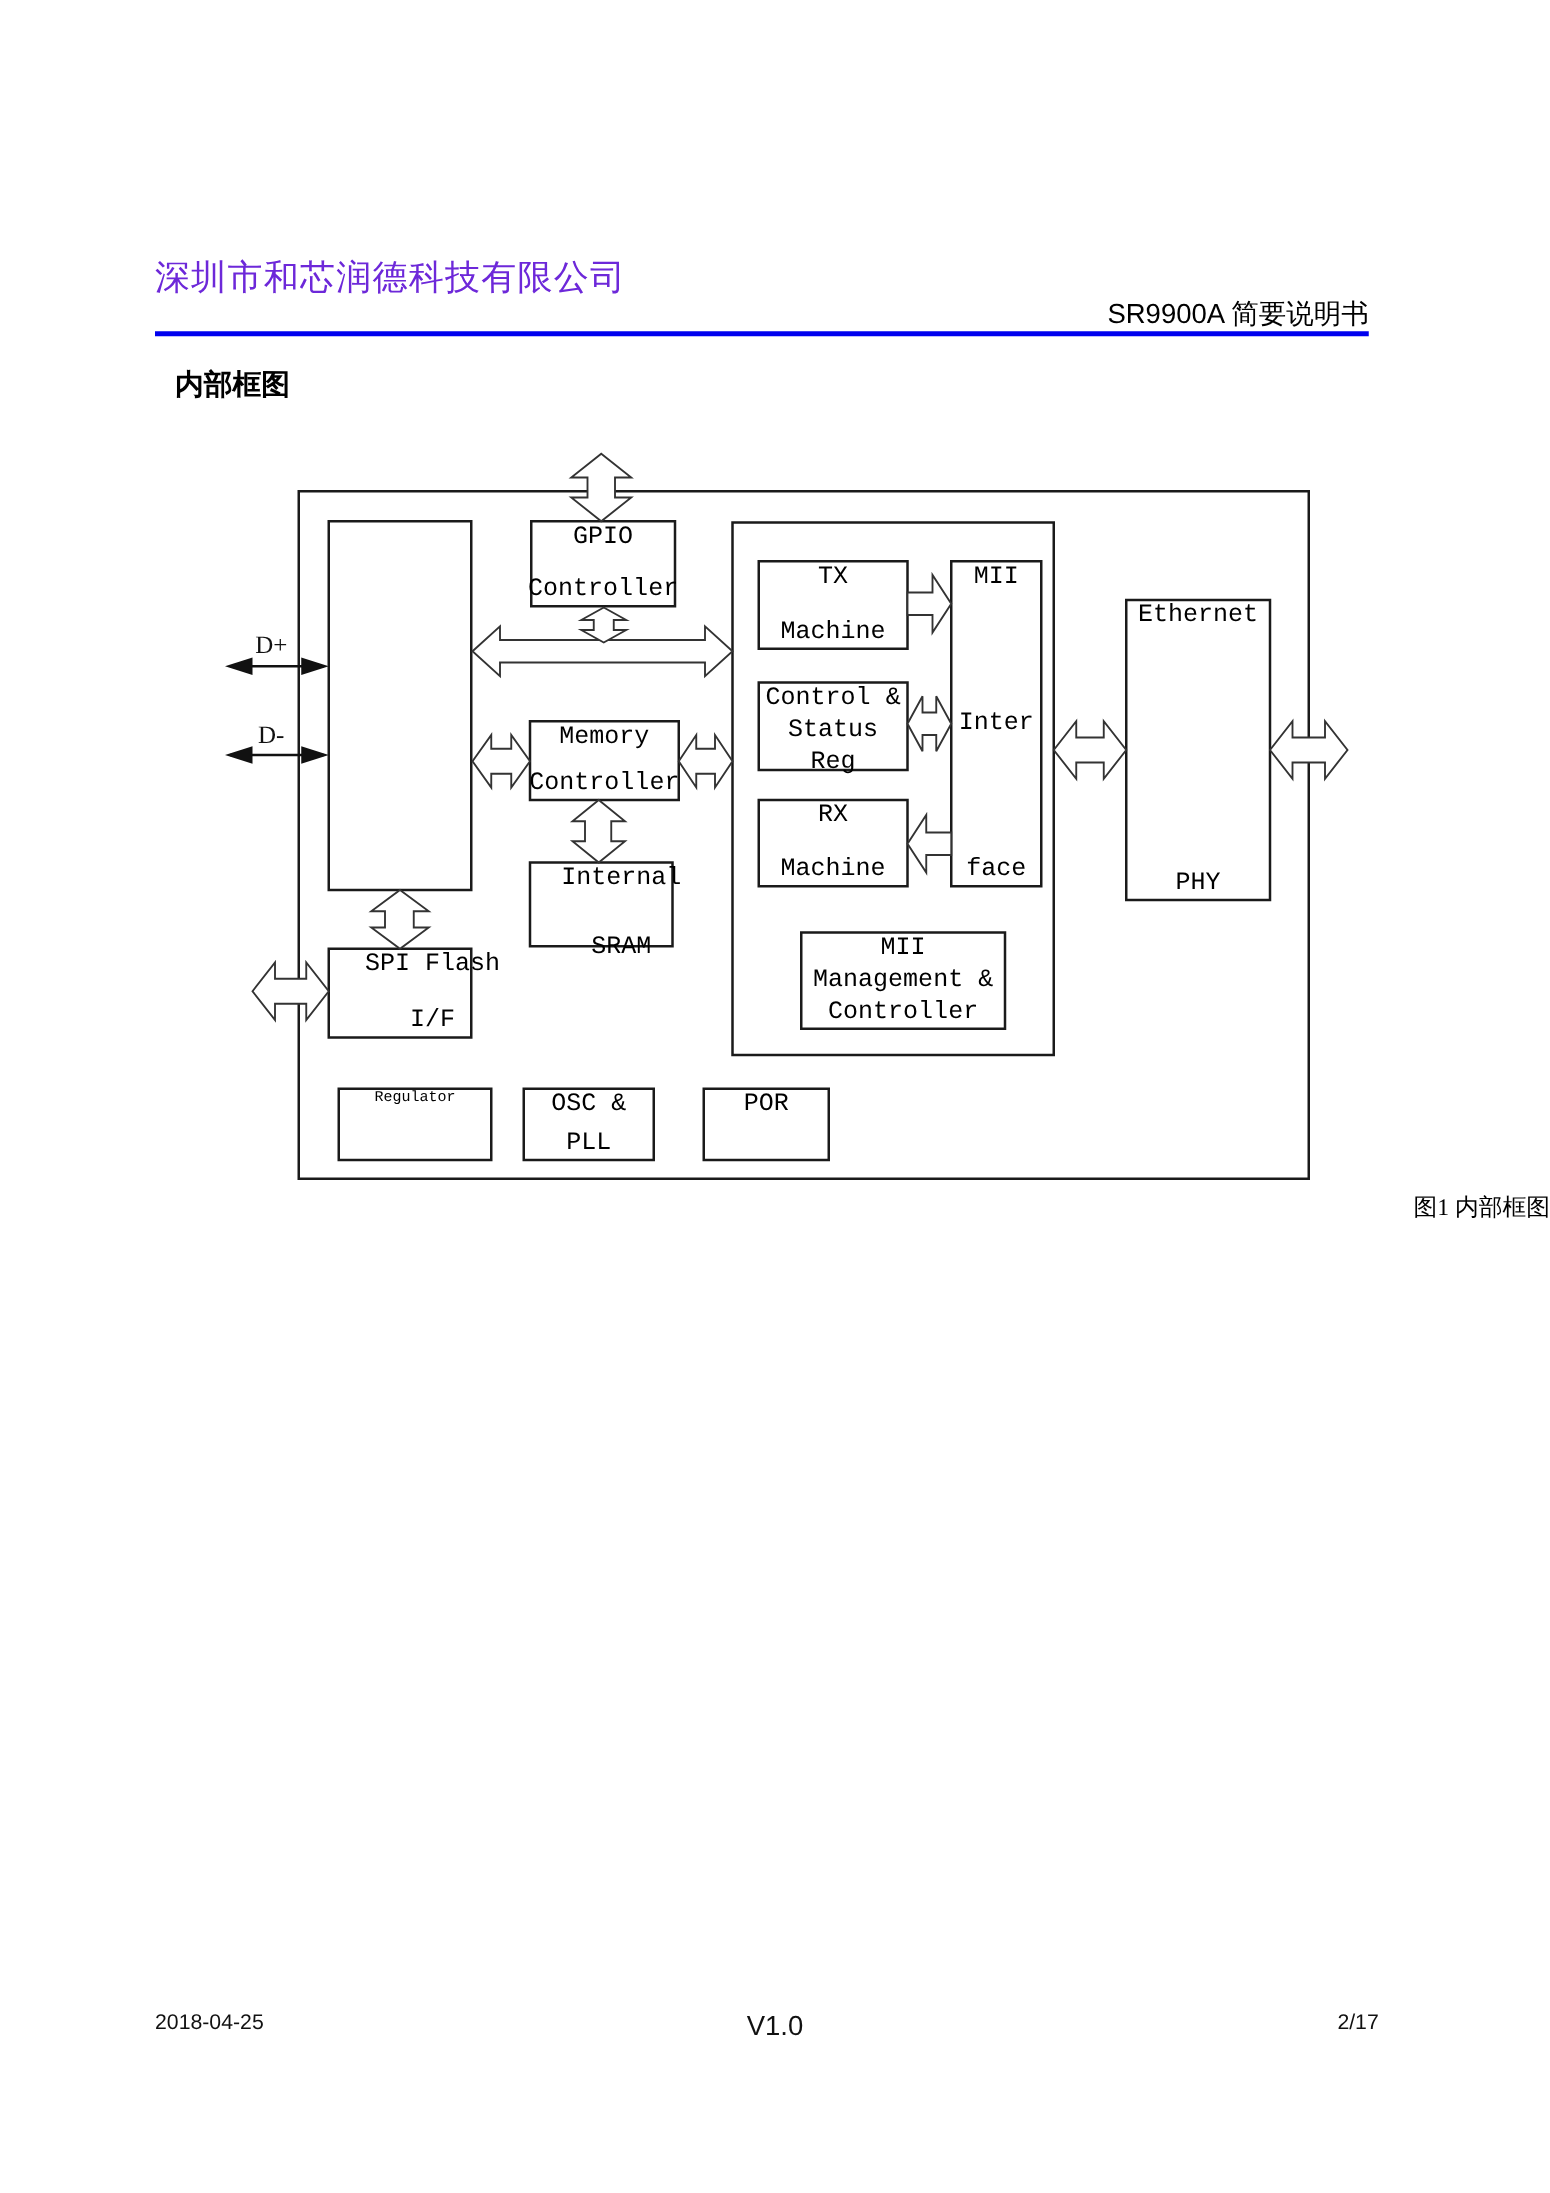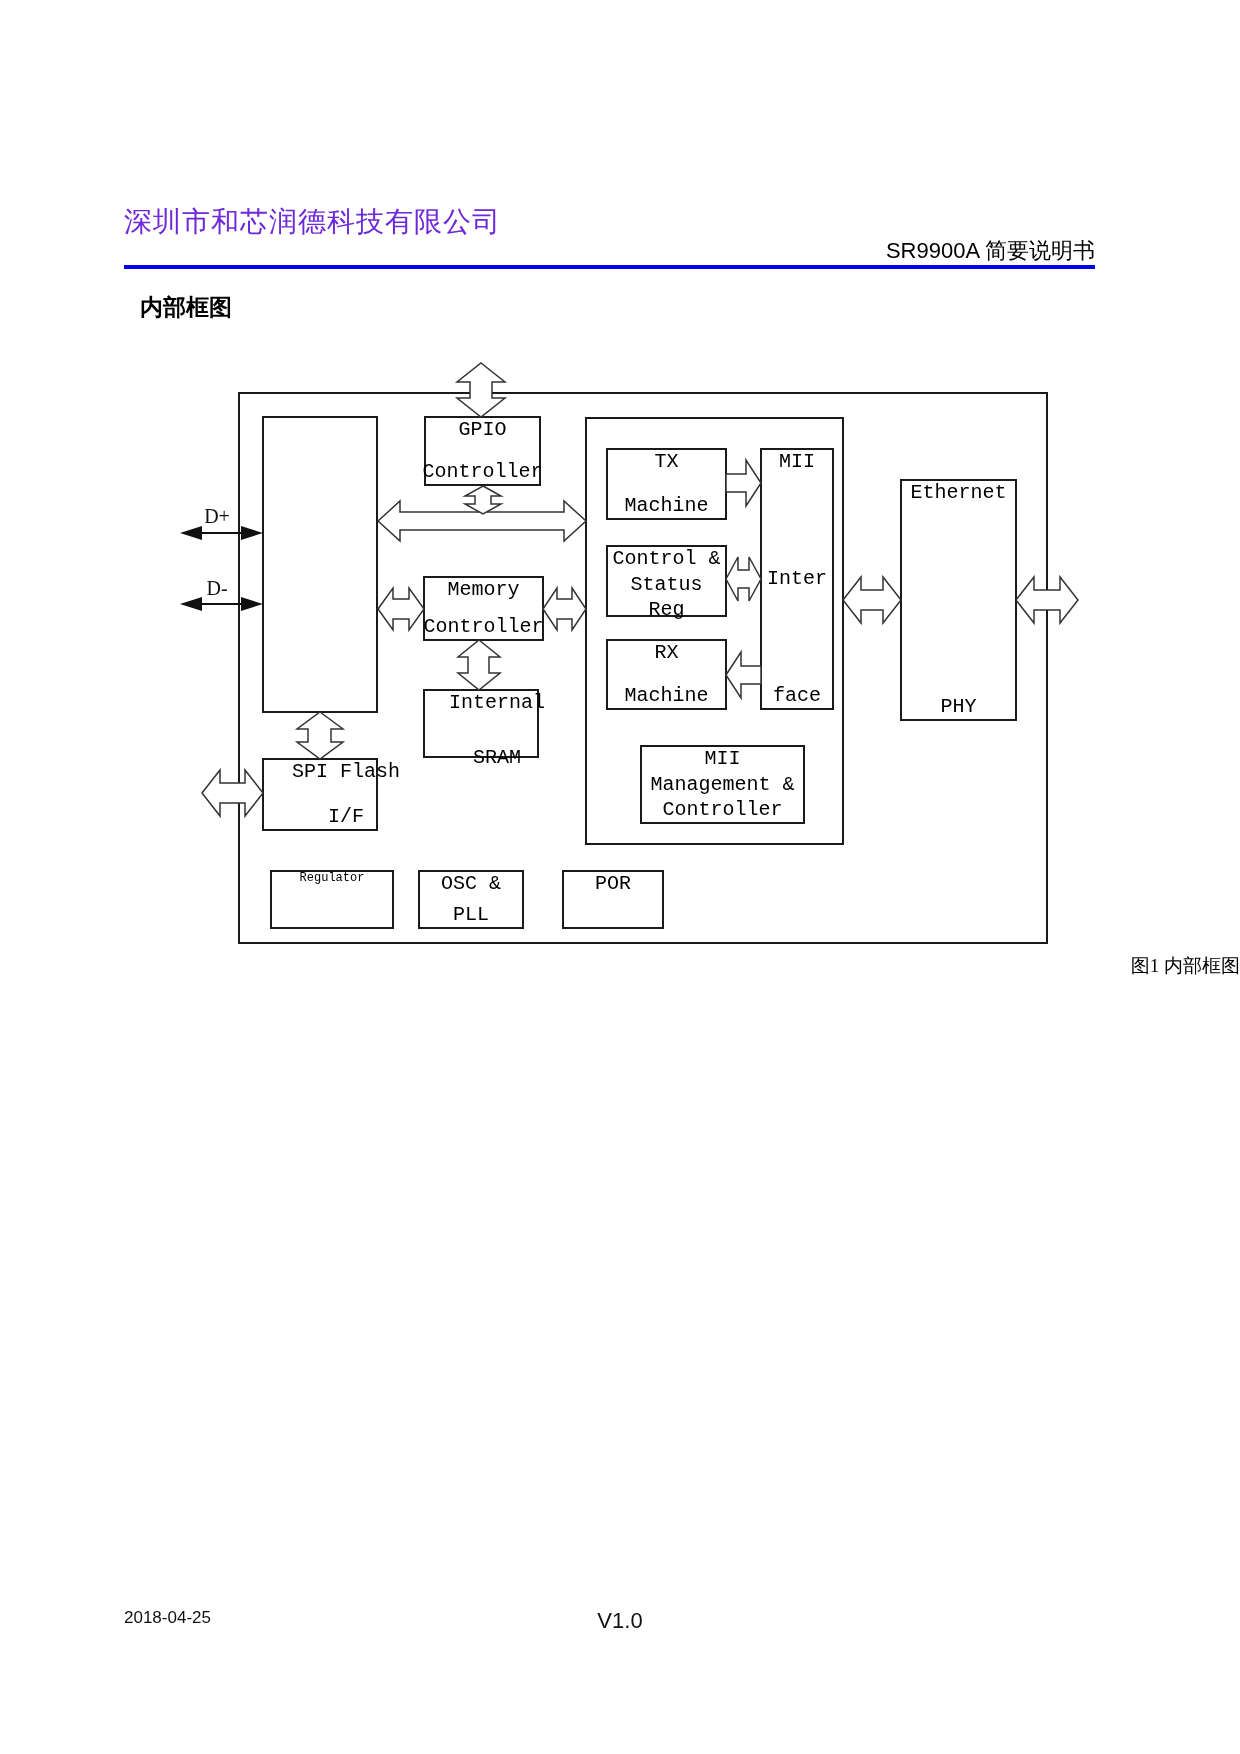--- a/index.html
+++ b/index.html
@@ -196,14 +196,15 @@
     <span>POR</span>
   </div>
 
   <div class="pin-label" style="left:195px;top:505px;">D+</div>
   <div class="pin-label" style="left:195px;top:577px;">D-</div>
 
   <div class="abs caption">图1 内部框图</div>
 
   <div class="abs footer-date">2018-04-25</div>
   <div class="abs footer-version">V1.0</div>
+  <div class="abs footer-page">2/17</div>
 
 </div>
 
 </body></html>

